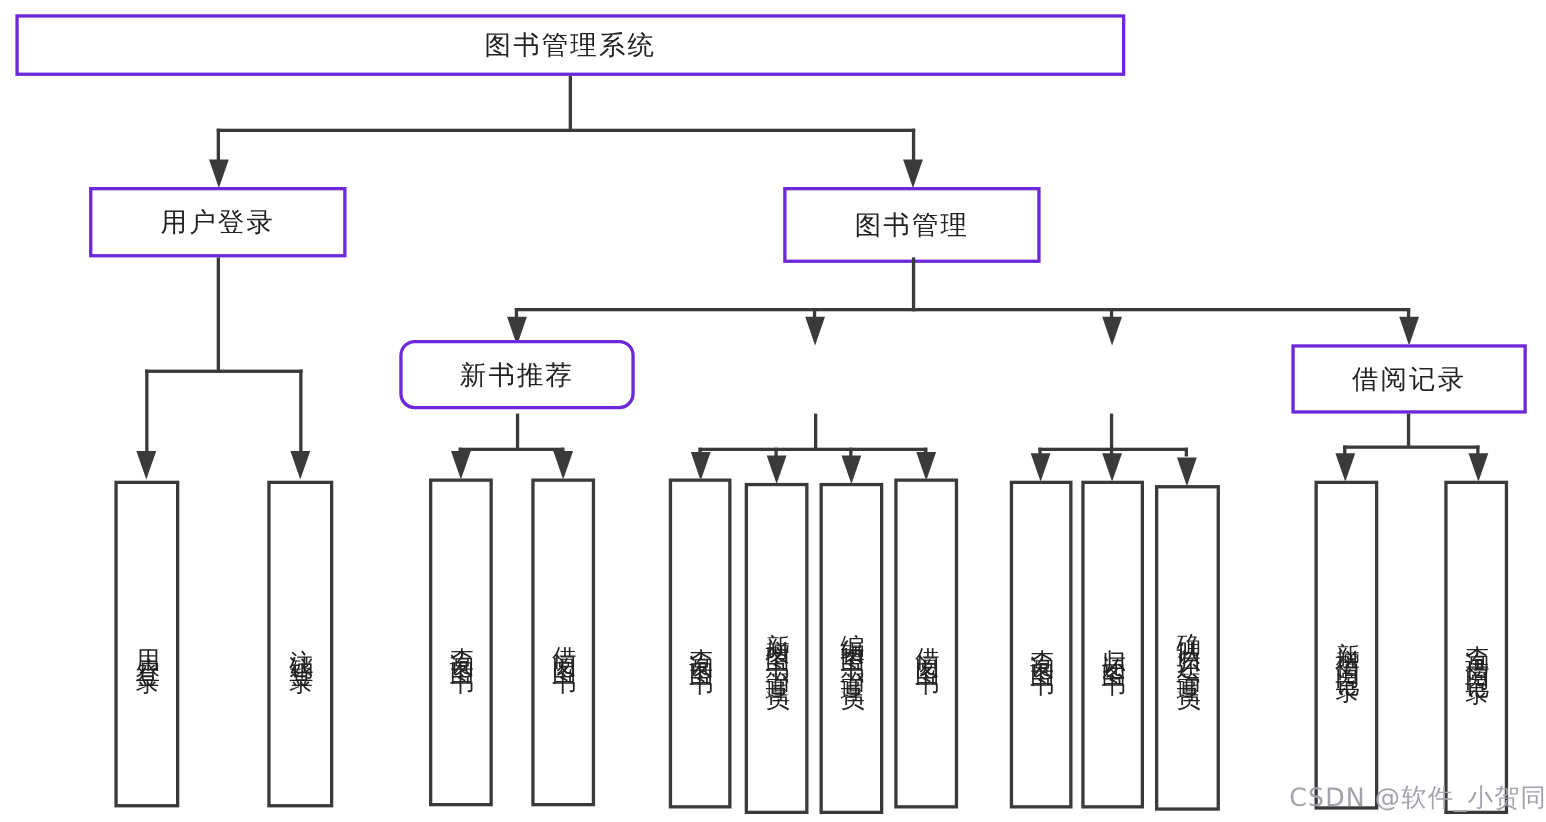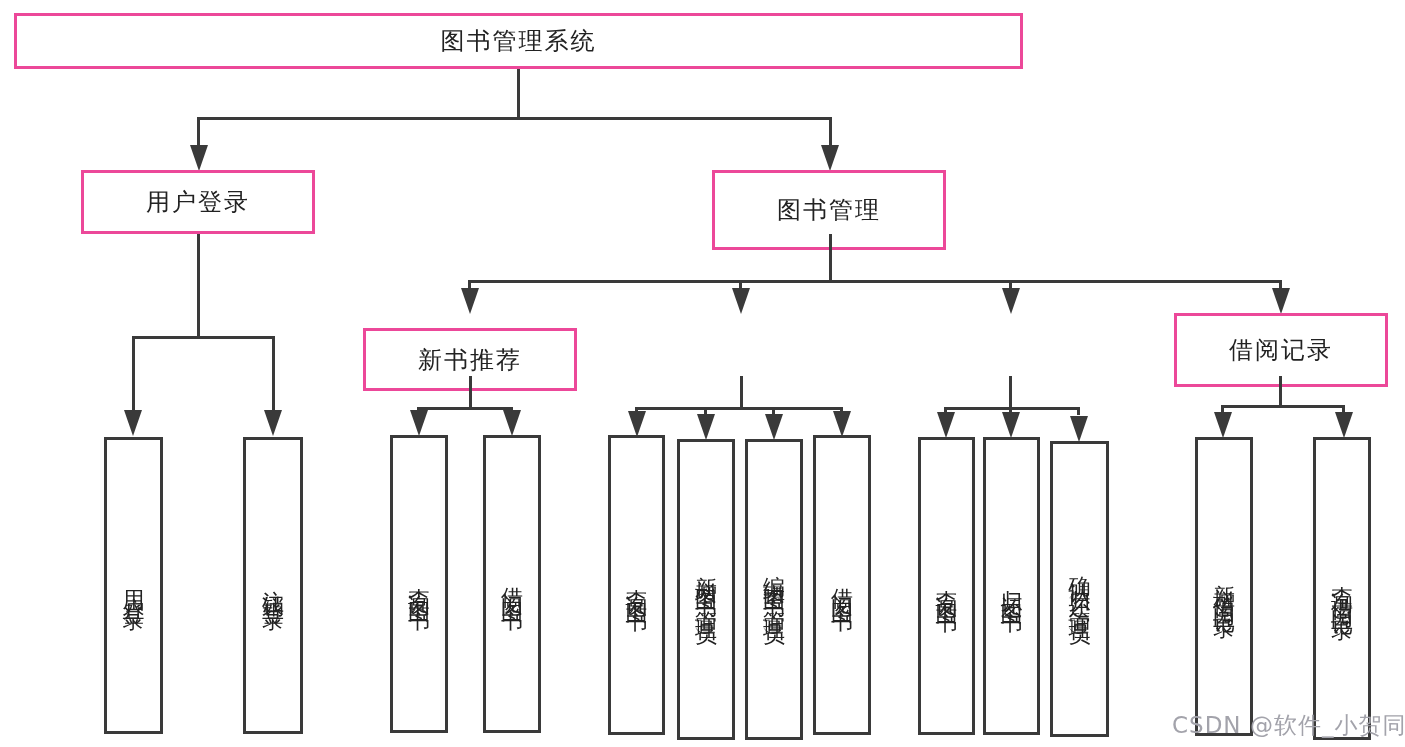--- a/index.html
+++ b/index.html
@@ -4,21 +4,21 @@
 <style>
   html,body { margin:0; padding:0; background:#ffffff; }
   .canvas {
     position:relative; width:1405px; height:747px;
     background:#ffffff; overflow:hidden;
     font-family:"DejaVu Sans", sans-serif;
     color:#222222;
   }
   .hbox {
     position:absolute; box-sizing:border-box;
-    border:3px solid #ec4899; background:#ffffff;
+    border:3px solid #6d28d9; background:#ffffff;
     display:flex; align-items:center; justify-content:center;
     font-size:24px; letter-spacing:2px; white-space:nowrap;
     color:#222222;
   }
   .vbox {
     position:absolute; box-sizing:border-box;
     border:3px solid #3a3a3a; background:#ffffff;
     display:flex; align-items:center; justify-content:center;
     writing-mode:vertical-rl; text-orientation:mixed;
     font-size:22px; letter-spacing:7px; line-height:1;
@@ -44,21 +44,21 @@
   <div class="hbox" style="left:14px; top:13px; width:1009px; height:56px;">图书管理系统</div>
 
   <div class="vline" style="left:517px; top:69px; height:50px;"></div>
   <div class="hline" style="left:197px; top:117px; width:635px;"></div>
   <div class="vline" style="left:197px; top:117px; height:32px;"></div>
   <div class="arr" style="left:190px; top:145px;"></div>
   <div class="vline" style="left:829px; top:117px; height:32px;"></div>
   <div class="arr" style="left:821px; top:145px;"></div>
 
   <div class="hbox" style="left:81px; top:170px; width:234px; height:64px;">用户登录</div>
-  <div class="hbox" style="left:712px; top:170px; width:234px; height:80px;">图书管理</div>
+  <div class="hbox" style="left:712px; top:170px; width:234px; height:69px;">图书管理</div>
 
   <div class="vline" style="left:197px; top:234px; height:105px;"></div>
   <div class="hline" style="left:132px; top:336px; width:143px;"></div>
   <div class="vline" style="left:132px; top:336px; height:76px;"></div>
   <div class="arr" style="left:124px; top:410px;"></div>
   <div class="vline" style="left:272px; top:336px; height:76px;"></div>
   <div class="arr" style="left:264px; top:410px;"></div>
 
   <div class="vbox" style="left:104px; top:437px; width:59px; height:297px;">用户登录</div>
   <div class="vbox" style="left:243px; top:437px; width:60px; height:297px;">注销登录</div>
@@ -67,22 +67,22 @@
   <div class="hline" style="left:468px; top:280px; width:814px;"></div>
   <div class="vline" style="left:468px; top:280px; height:14px;"></div>
   <div class="arr" style="left:461px; top:288px;"></div>
   <div class="vline" style="left:739px; top:280px; height:14px;"></div>
   <div class="arr" style="left:732px; top:288px;"></div>
   <div class="vline" style="left:1009px; top:280px; height:14px;"></div>
   <div class="arr" style="left:1002px; top:288px;"></div>
   <div class="vline" style="left:1279px; top:280px; height:14px;"></div>
   <div class="arr" style="left:1272px; top:288px;"></div>
 
-  <div class="hbox" style="left:363px; top:328px; width:214px; height:63px;">新书推荐</div>
-  <div class="hbox" style="left:1174px; top:313px; width:214px; height:74px;">借阅记录</div>
+  <div class="hbox" style="left:363px; top:309px; width:214px; height:63px;border-radius:14px;">新书推荐</div>
+  <div class="hbox" style="left:1174px; top:313px; width:214px; height:63px;">借阅记录</div>
 
   <div class="vline" style="left:469px; top:376px; height:33px;"></div>
   <div class="hline" style="left:417px; top:407px; width:96px;"></div>
   <div class="vline" style="left:417px; top:407px; height:6px;"></div>
   <div class="arr" style="left:410px; top:410px;"></div>
   <div class="vline" style="left:510px; top:407px; height:6px;"></div>
   <div class="arr" style="left:503px; top:410px;"></div>
 
   <div class="vbox" style="left:390px; top:435px; width:58px; height:298px;">查询图书</div>
   <div class="vbox" style="left:483px; top:435px; width:58px; height:298px;">借阅图书</div>

